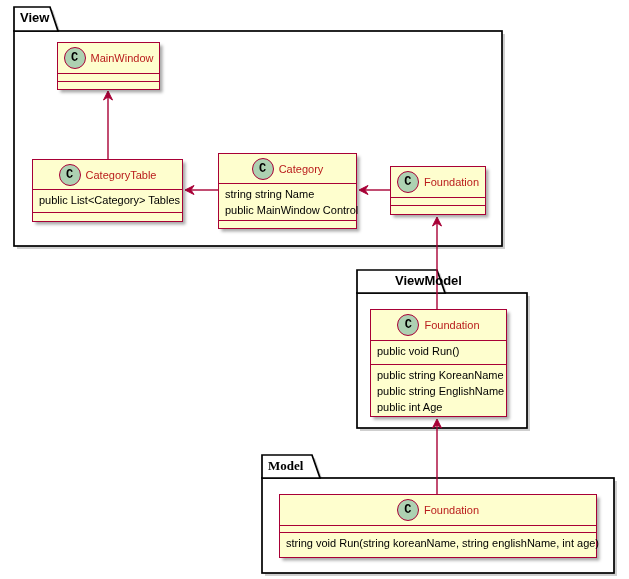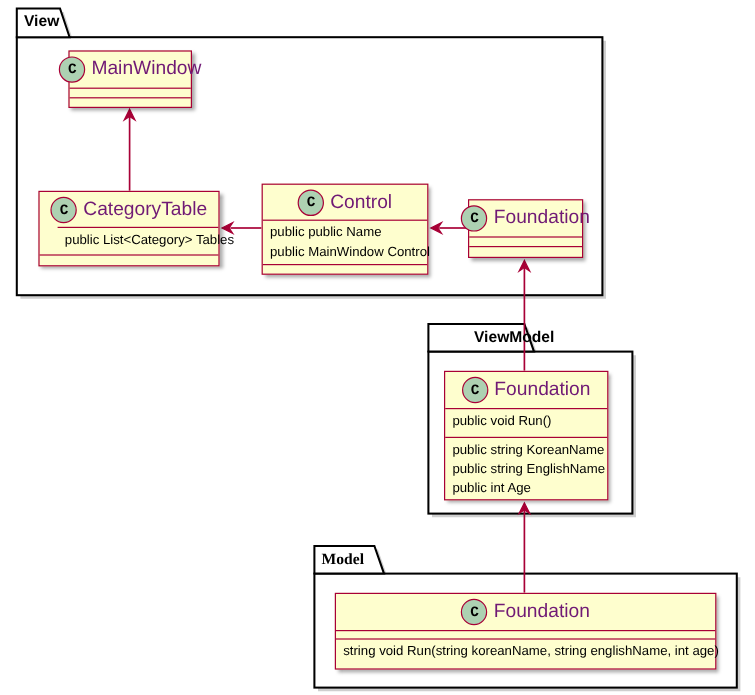--- a/index.html
+++ b/index.html
@@ -4,21 +4,21 @@
 <style>
   html,body{margin:0;padding:0;background:#ffffff;}
   #canvas{position:relative;width:629px;height:579px;background:#ffffff;
           font-family:"Liberation Sans", sans-serif;overflow:hidden;padding-left:32px;}
   svg.layer{position:absolute;left:0;top:0;z-index:1;}
   svg.arrows{z-index:2;}
   .pkg-label{position:absolute;z-index:4;font-weight:bold;font-size:13px;color:#000;}
   .uml-class{position:absolute;z-index:3;background:#FEFECE;border:1.5px solid #A80036;
              box-sizing:border-box;box-shadow:2.5px 2.5px 3px rgba(0,0,0,0.35);}
   .uml-title{display:flex;align-items:center;justify-content:center;gap:5px;box-sizing:border-box;}
-  .uml-title .cname{font-size:16px;color:#701a75;}
+  .uml-title .cname{font-size:11px;color:#b91c1c;}
   .ccircle{display:inline-flex;align-items:center;justify-content:center;width:20px;height:20px;
            border-radius:50%;background:#ADD1B2;border:1px solid #A80036;
            font-family:"Liberation Mono", monospace;font-weight:bold;font-size:12px;color:#000;
            flex:0 0 auto;}
   .uml-sec{border-top:1px solid #A80036;box-sizing:border-box;padding:2px 6px 0 6px;}
   .member{font-size:11px;line-height:16px;color:#000;white-space:nowrap;}
 </style>
 </head>
 <body>
 
@@ -81,33 +81,33 @@
     </div>
     <div class="uml-sec" style="height:8px;"></div>
     <div class="uml-sec" style="height:8px;"></div>
   </div>
 
   <div class="uml-class" style="left:32px;top:159px;width:151px;height:63px;">
     <div class="uml-title" style="height:29px;">
       <span class="ccircle">C</span>
       <span class="cname">CategoryTable</span>
     </div>
-    <div class="uml-sec" style="height:23px;margin-left:15px;">
+    <div class="uml-sec" style="height:23px;">
       <div class="member">public List&lt;Category&gt; Tables</div>
     </div>
     <div class="uml-sec" style="height:8px;"></div>
   </div>
 
   <div class="uml-class" style="left:218px;top:153px;width:139px;height:76px;">
     <div class="uml-title" style="height:29px;">
       <span class="ccircle">C</span>
-      <span class="cname">Control</span>
+      <span class="cname">Category</span>
     </div>
     <div class="uml-sec" style="height:37px;">
-      <div class="member">public public Name</div>
+      <div class="member">string string Name</div>
       <div class="member">public MainWindow Control</div>
     </div>
     <div class="uml-sec" style="height:7px;"></div>
   </div>
 
   <div class="uml-class" style="left:390px;top:166px;width:96px;height:49px;">
     <div class="uml-title" style="height:30px;">
       <span class="ccircle">C</span>
       <span class="cname">Foundation</span>
     </div>

